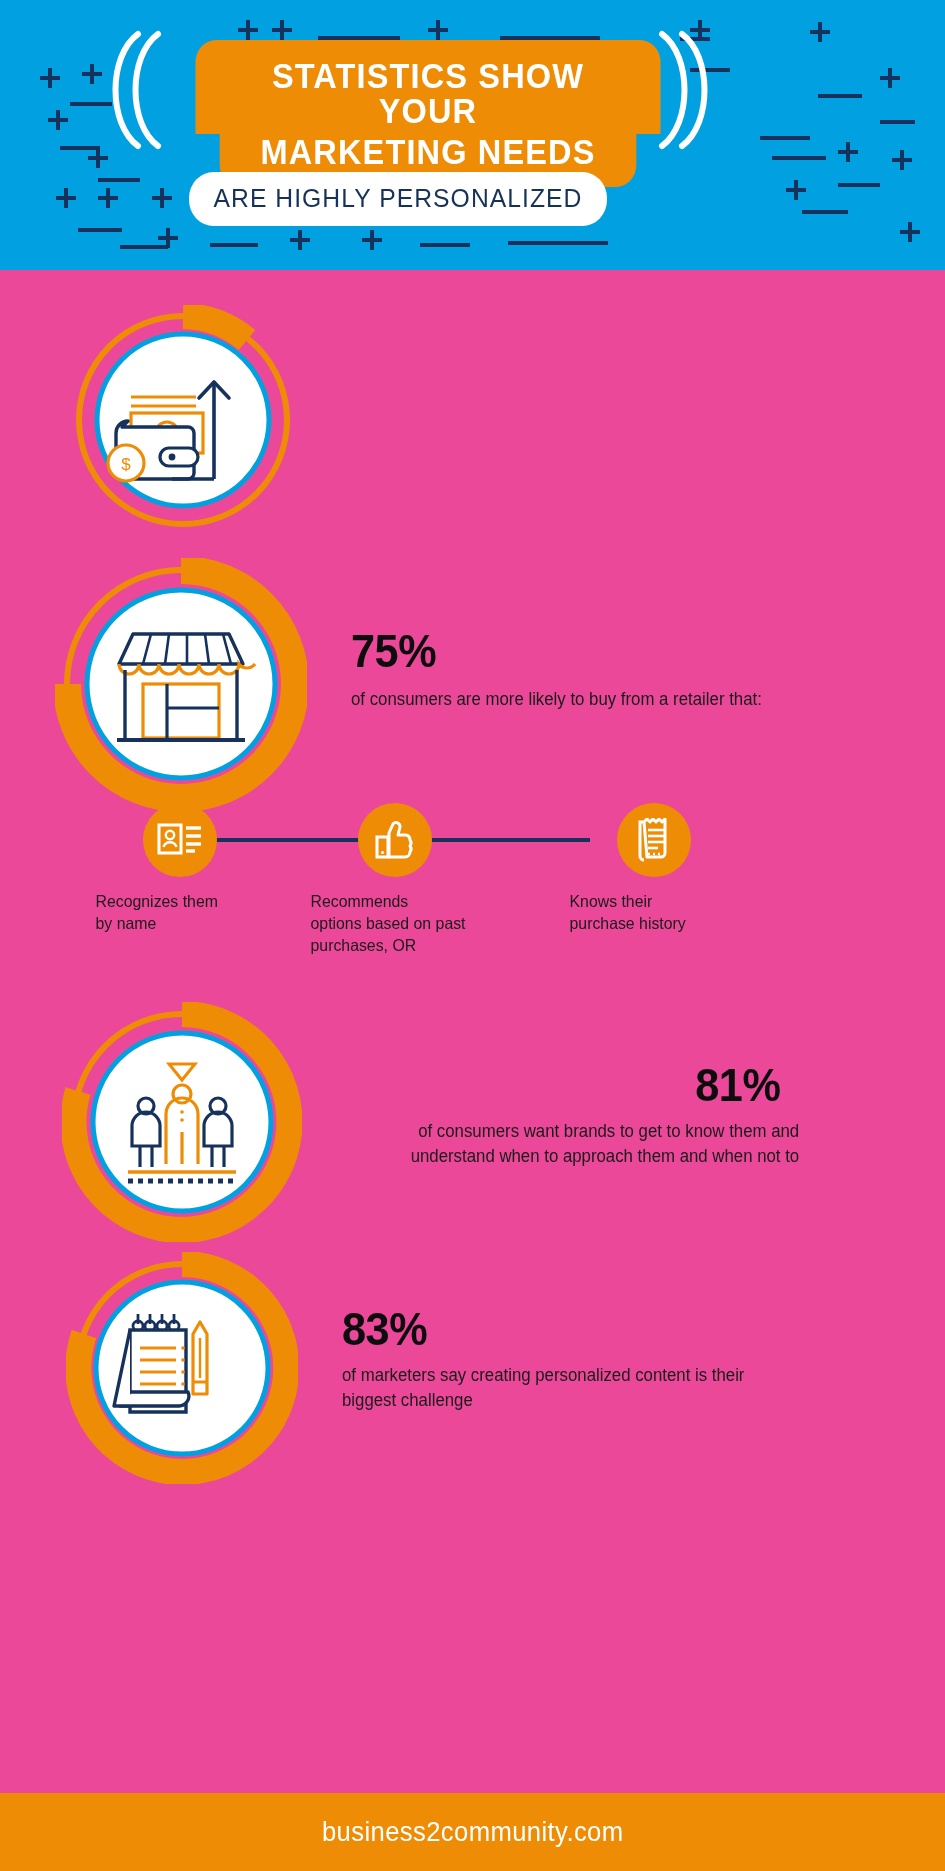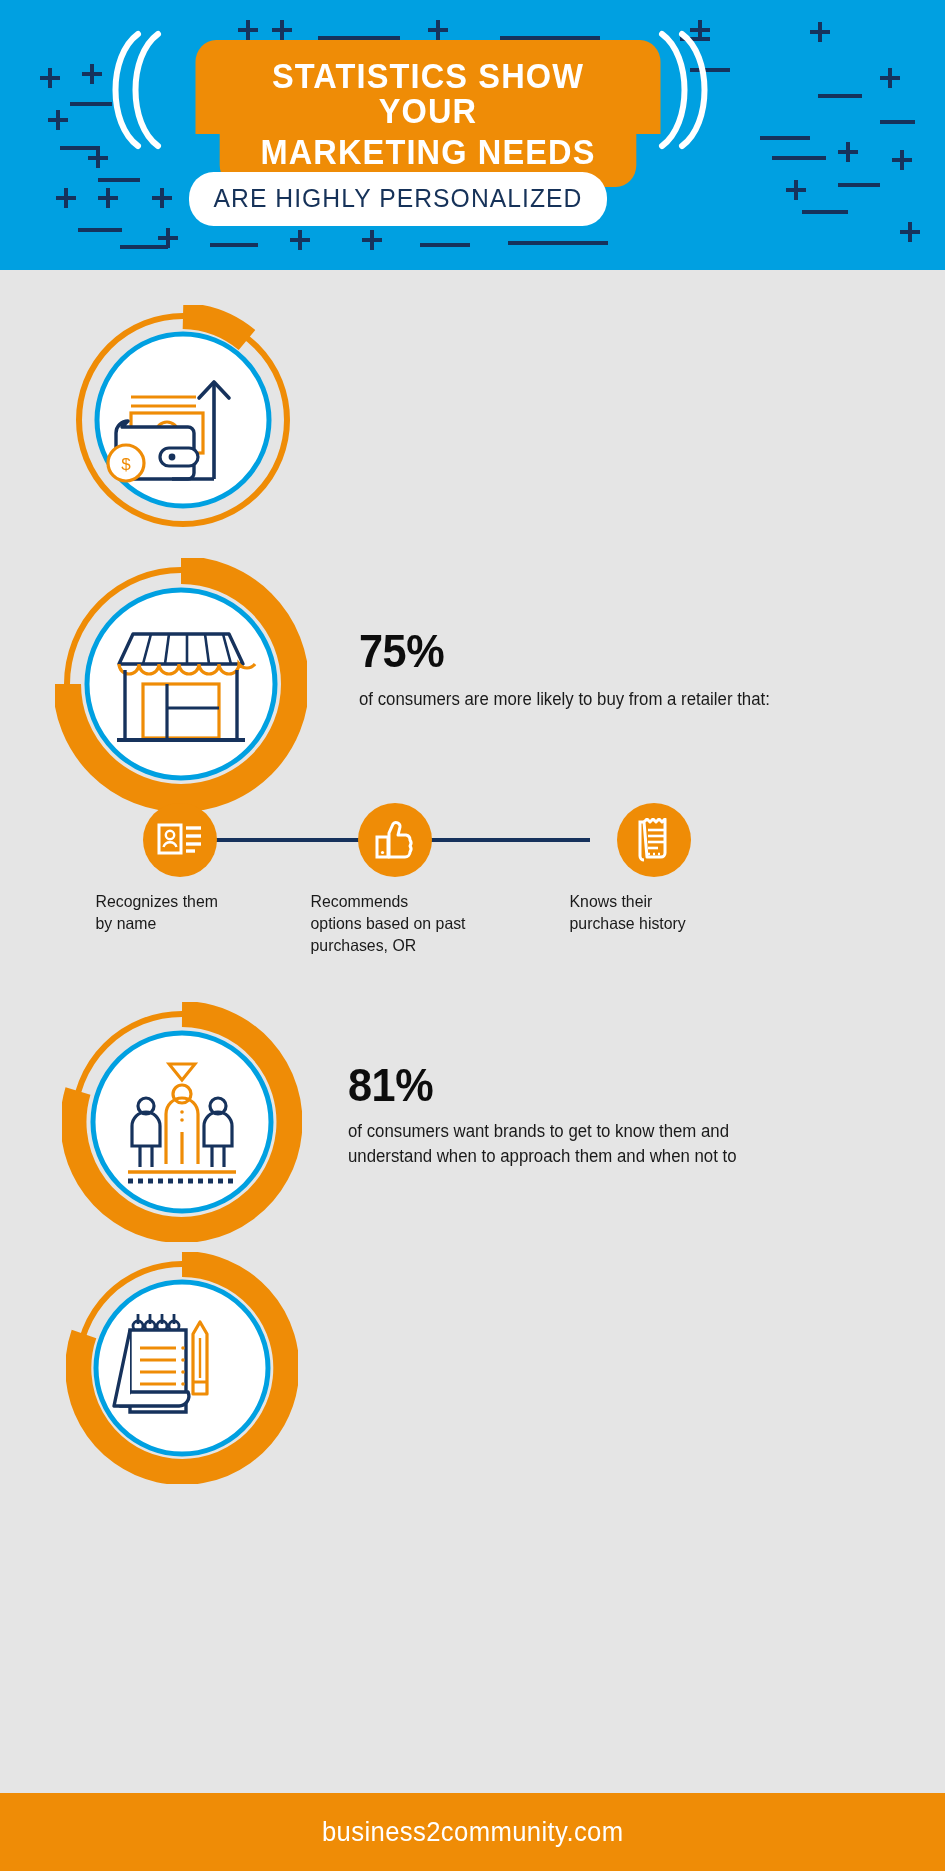--- a/index.html
+++ b/index.html
@@ -7,21 +7,21 @@
     padding: 0;
     background: #ffffff;
   }
   body {
     font-family: "Liberation Sans", sans-serif;
   }
   #page {
     position: relative;
     width: 945px;
     height: 1871px;
-    background: #e5e5e5;
+    background: #ec4899;
     overflow: hidden;
   }
 
   
   .header {
     position: relative;
     width: 945px;
     height: 270px;
     background: #00a0e1;
     overflow: hidden;
@@ -338,21 +338,21 @@
           <text x="58" y="165" font-family="'Liberation Sans', sans-serif" font-size="17" fill="#ef8c06" text-anchor="middle">$</text>
 
           <path d="M146 174 v-96" fill="none" stroke="#16325c" stroke-width="3.6"></path>
           <path d="M131 93 l15 -16 l15 16" fill="none" stroke="#16325c" stroke-width="3.6" stroke-linecap="round" stroke-linejoin="round"></path>
           <path d="M104 174 h42" fill="none" stroke="#16325c" stroke-width="3.6"></path>
         </g>
       </svg>
     </div>
   </div>
 
-  <div class="stat-row" style="left:55px; top:558px;gap:8px;">
+  <div class="stat-row" style="left:55px; top:558px;">
     <div class="ring">
       <svg width="252" height="252" viewBox="0 0 252 252">
         <circle cx="126" cy="126" r="114" fill="none" stroke="#ef8c06" stroke-width="6"></circle>
         <path d="M126 12 A114 114 0 1 1 12 126" fill="none" stroke="#ef8c06" stroke-width="28"></path>
         <circle cx="126" cy="126" r="94" fill="#ffffff" stroke="#00a0e1" stroke-width="5"></circle>
 
         <g>
 
           <path d="M78 76 h96 l14 30 h-124 z" fill="#ffffff" stroke="#16325c" stroke-width="3.4" stroke-linejoin="round"></path>
           <line x1="96" y1="76" x2="88" y2="106" stroke="#16325c" stroke-width="2.6"></line>
@@ -424,21 +424,21 @@
           <line x1="14" y1="24" x2="30" y2="24" stroke="#ffffff" stroke-width="2.6"></line>
           <line x1="14" y1="30" x2="24" y2="30" stroke="#ffffff" stroke-width="2.6"></line>
           <line x1="14" y1="36" x2="28" y2="36" stroke="#ffffff" stroke-width="2.6" stroke-dasharray="2 3"></line>
         </svg>
       </div>
       <div class="sub-label">Knows their
 purchase history</div>
     </div>
   </div>
 
-  <div class="stat-row" style="left:62px; top:1002px;">
+  <div class="stat-row" style="left:62px; top:1002px;text-align:right;">
     <div class="ring">
       <svg width="240" height="240" viewBox="0 0 240 240">
         <circle cx="120" cy="120" r="108" fill="none" stroke="#ef8c06" stroke-width="6"></circle>
         <path d="M120 12 A108 108 0 1 1 16 89" fill="none" stroke="#ef8c06" stroke-width="26"></path>
         <circle cx="120" cy="120" r="89" fill="#ffffff" stroke="#00a0e1" stroke-width="5"></circle>
 
         <g>
 
           <path d="M107 62 h26 l-13 16 z" fill="none" stroke="#ef8c06" stroke-width="3"></path>
 
@@ -503,19 +503,23 @@
 
           <path d="M64 140 h58 a10 10 0 0 1 -10 14 h-58 z" fill="#ffffff" stroke="#16325c" stroke-width="3.4" stroke-linejoin="round"></path>
           <path d="M64 78 l-16 76 h16" fill="#ffffff" stroke="#16325c" stroke-width="3.4" stroke-linejoin="round"></path>
 
           <path d="M134 70 l7 12 v60 h-14 v-60 z" fill="none" stroke="#ef8c06" stroke-width="3.2" stroke-linejoin="round"></path>
           <line x1="127" y1="130" x2="141" y2="130" stroke="#ef8c06" stroke-width="3"></line>
           <line x1="134" y1="86" x2="134" y2="126" stroke="#ef8c06" stroke-width="2.4"></line>
         </g>
       </svg>
     </div>
+    <div class="stat-text" style="width:470px; padding-top:52px; padding-left:44px;">
+      <div class="big-pct">83%</div>
+      <div class="desc" style="margin-top:10px;">of marketers say creating personalized content is their biggest challenge</div>
+    </div>
   </div>
 
   <div class="footer">
     <span class="footer-text">business2community.com</span>
   </div>
 
 </div>
 
 </body></html>

